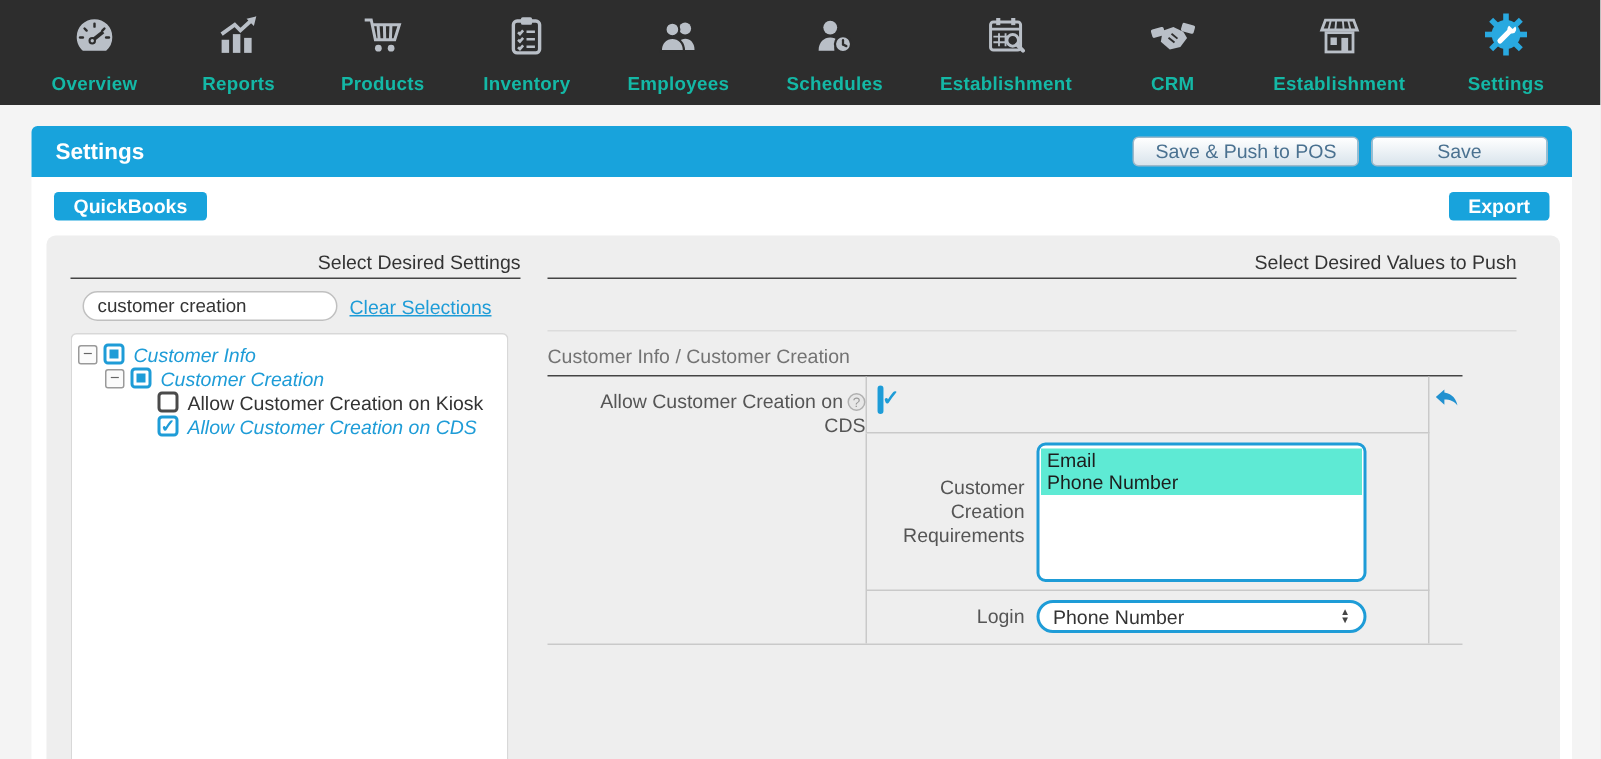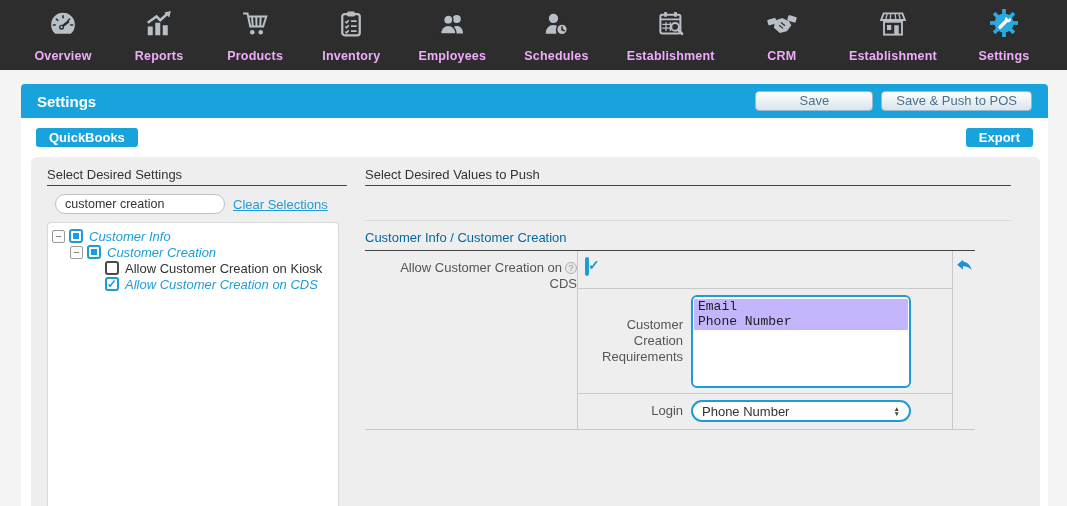--- a/index.html
+++ b/index.html
@@ -4,21 +4,21 @@
 <style>
   * { box-sizing: border-box; margin: 0; padding: 0; }
   html,body { width:1067px; height:506px; overflow:hidden; }
   body { background:#f4f4f4; font-family:"Liberation Sans", sans-serif; font-size:13px; }
 
   
   .topnav { height:70px; background:#2d2d2d; display:flex; justify-content:space-between;
             align-items:flex-end; padding:0 34px 7px 34px; }
   .nav-item { display:flex; flex-direction:column; align-items:center; cursor:pointer; min-width:58px; }
   .nav-icon { height:34px; display:flex; align-items:flex-end; justify-content:center; }
-  .nav-label { color:#f0abfc; font-size:12.5px; font-weight:600; margin-top:10px; letter-spacing:.2px; }
+  .nav-label { color:#14b8a6; font-size:12.5px; font-weight:600; margin-top:10px; letter-spacing:.2px; }
 
   
   .card { margin:14px 19px 0 21px; background:#ffffff; border-radius:4px 4px 0 0; height:422px; }
   .blue-bar { height:34px; background:#18a3dc; border-radius:4px 4px 0 0; display:flex;
               align-items:center; padding:0 16px; }
   .blue-bar-title { color:#fff; font-size:15px; font-weight:bold; }
   .bar-btns { margin-left:auto; display:flex; gap:8px; }
   .light-btn { height:20px; border:1px solid #9db8c9; border-radius:4px; cursor:pointer;
                background:linear-gradient(#ffffff,#d9e4ec); color:#4a7190; font-size:13px;
                font-family:inherit; padding:0 14px; line-height:18px; }
@@ -28,21 +28,21 @@
                  gap:20px; padding:0 15px; }
   .blue-btn { height:19px; background:#18a3dc; border:none; border-radius:3px; color:#fff;
               font-weight:bold; font-size:13px; font-family:inherit; padding:0 13px; cursor:pointer;
               line-height:19px; }
 
   
   .panel { margin:0 8px 0 10px; background:#eeeeee; border-radius:6px 6px 0 0; height:349px;
            display:flex; overflow:hidden; }
   .left-col { width:316px; padding:0 0 0 16px; display:flex; flex-direction:column; }
   .right-col { flex:1; padding:0 29px 0 18px; }
-  .col-heading { text-align:left; color:#333; padding:10px 0 3px; border-bottom:1px solid #444;
+  .col-heading { text-align:right; color:#333; padding:10px 0 3px; border-bottom:1px solid #444;
                  font-size:13px; }
 
   .search-row { display:flex; align-items:center; gap:8px; margin:8px 0 0 8px; height:20px; }
   .search-input { width:170px; height:20px; border:1px solid #c0c0c0; border-radius:10px;
                   padding:0 9px; font-size:12.5px; color:#333; font-family:inherit; background:#fff; }
   .clear-link { color:#1e9cd7; text-decoration:underline; white-space:nowrap; cursor:pointer; }
 
   .tree-box { background:#fff; border:1px solid #d8d8d8; border-bottom:none;
               border-radius:4px 4px 0 0; margin:8px 8px 0 0; flex:1; padding:5px 4px;text-align:right; }
   .tree-row { display:flex; align-items:center; height:16px; margin-bottom:0; cursor:default; }
@@ -57,41 +57,41 @@
   .cb.unchecked { border:2px solid #4a4a4a; }
   .cb.checked { border:2px solid #1e9cd7; }
   .cb.checked::after { content:'\2713'; position:absolute; left:0; top:-2px; color:#1e9cd7;
                        font-size:12px; font-weight:bold; }
   .t-label { white-space:nowrap; }
   .t-active { color:#1e9cd7; font-style:italic; }
   .t-plain { color:#333; }
 
   .light-divider { border-bottom:1px solid #dcdcdc; margin-top:34px; }
   .section-wrap { width:610px; }
-  .section-title { color:#0369a1; padding:9px 0 5px; border-bottom:1px solid #444; font-size:13px; }
+  .section-title { color:#737373; padding:9px 0 5px; border-bottom:1px solid #444; font-size:13px; }
 
   .vtable { display:grid; grid-template-columns:213px 375px 22px; grid-template-rows:38px 105px 35px;
             border-bottom:1px solid #c9c9c9; color:#555; }
   .c-label { border-right:1px solid #c9c9c9; text-align:right; padding-right:0; }
   .c-value { border-right:1px solid #c9c9c9; }
   .c-value.rb { border-bottom:1px solid #c9c9c9; }
   .setting-label { padding-top:9px; line-height:16px; color:#555; }
   .help-icon { display:inline-block; width:12px; height:12px; border:1px solid #b0b0b0;
                border-radius:50%; background:#e7e7e7; color:#999; font-size:9px; line-height:11px;
                text-align:center; margin-left:3px; vertical-align:1px; cursor:pointer; }
   .cell-pad1 { padding:8px 0 0 7px; }
   .cb.big { width:17px; height:17px; }
   .cb.big.checked::after { font-size:14px; top:-2px; left:1px; }
 
   .req-row { display:flex; align-items:center; height:100%; }
   .inner-label { width:105px; text-align:right; color:#555; line-height:16px; flex:none; }
   .listbox { width:220px; height:93px; border:2px solid #1e9cd7; border-radius:6px; background:#fff;
              margin-left:8px; padding:2px 1px; overflow:hidden; }
   .lb-item { font-size:13px; line-height:15.5px; padding-left:4px; color:#1d1d1d; cursor:pointer; }
-  .lb-item.selected { background:#c4b5fd;font-family:Liberation Mono, monospace; }
+  .lb-item.selected { background:#5eead4; }
 
   .login-row { display:flex; align-items:center; padding-top:6px; }
   .selectbox { width:220px; height:22px; border:2px solid #1e9cd7; border-radius:11px; background:#fff;
                margin-left:8px; display:flex; align-items:center; padding:0 9px; color:#333;
                cursor:pointer; }
   .stepper { margin-left:auto; display:flex; flex-direction:column; color:#444; font-size:6.5px;
              line-height:5px; }
   .stepper::before { content:'\25B2'; } .stepper::after { content:'\25BC'; }
 
   .c-extra { text-align:center; padding-top:5px; }
@@ -280,22 +280,22 @@
       </span>
     <span class="nav-label">Settings</span>
   </div>
 </nav>
 
 <div class="card">
 
   <div class="blue-bar">
     <span class="blue-bar-title">Settings</span>
     <span class="bar-btns">
+      <button class="light-btn wide">Save &amp; Push to POS</button>
       <button class="light-btn save">Save</button>
-      <button class="light-btn wide">Save &amp; Push to POS</button>
     </span>
   </div>
 
   <div class="toolbar-row">
     <button class="blue-btn">QuickBooks</button>
     <button class="blue-btn">Export</button>
   </div>
 
   <div class="panel">
 

